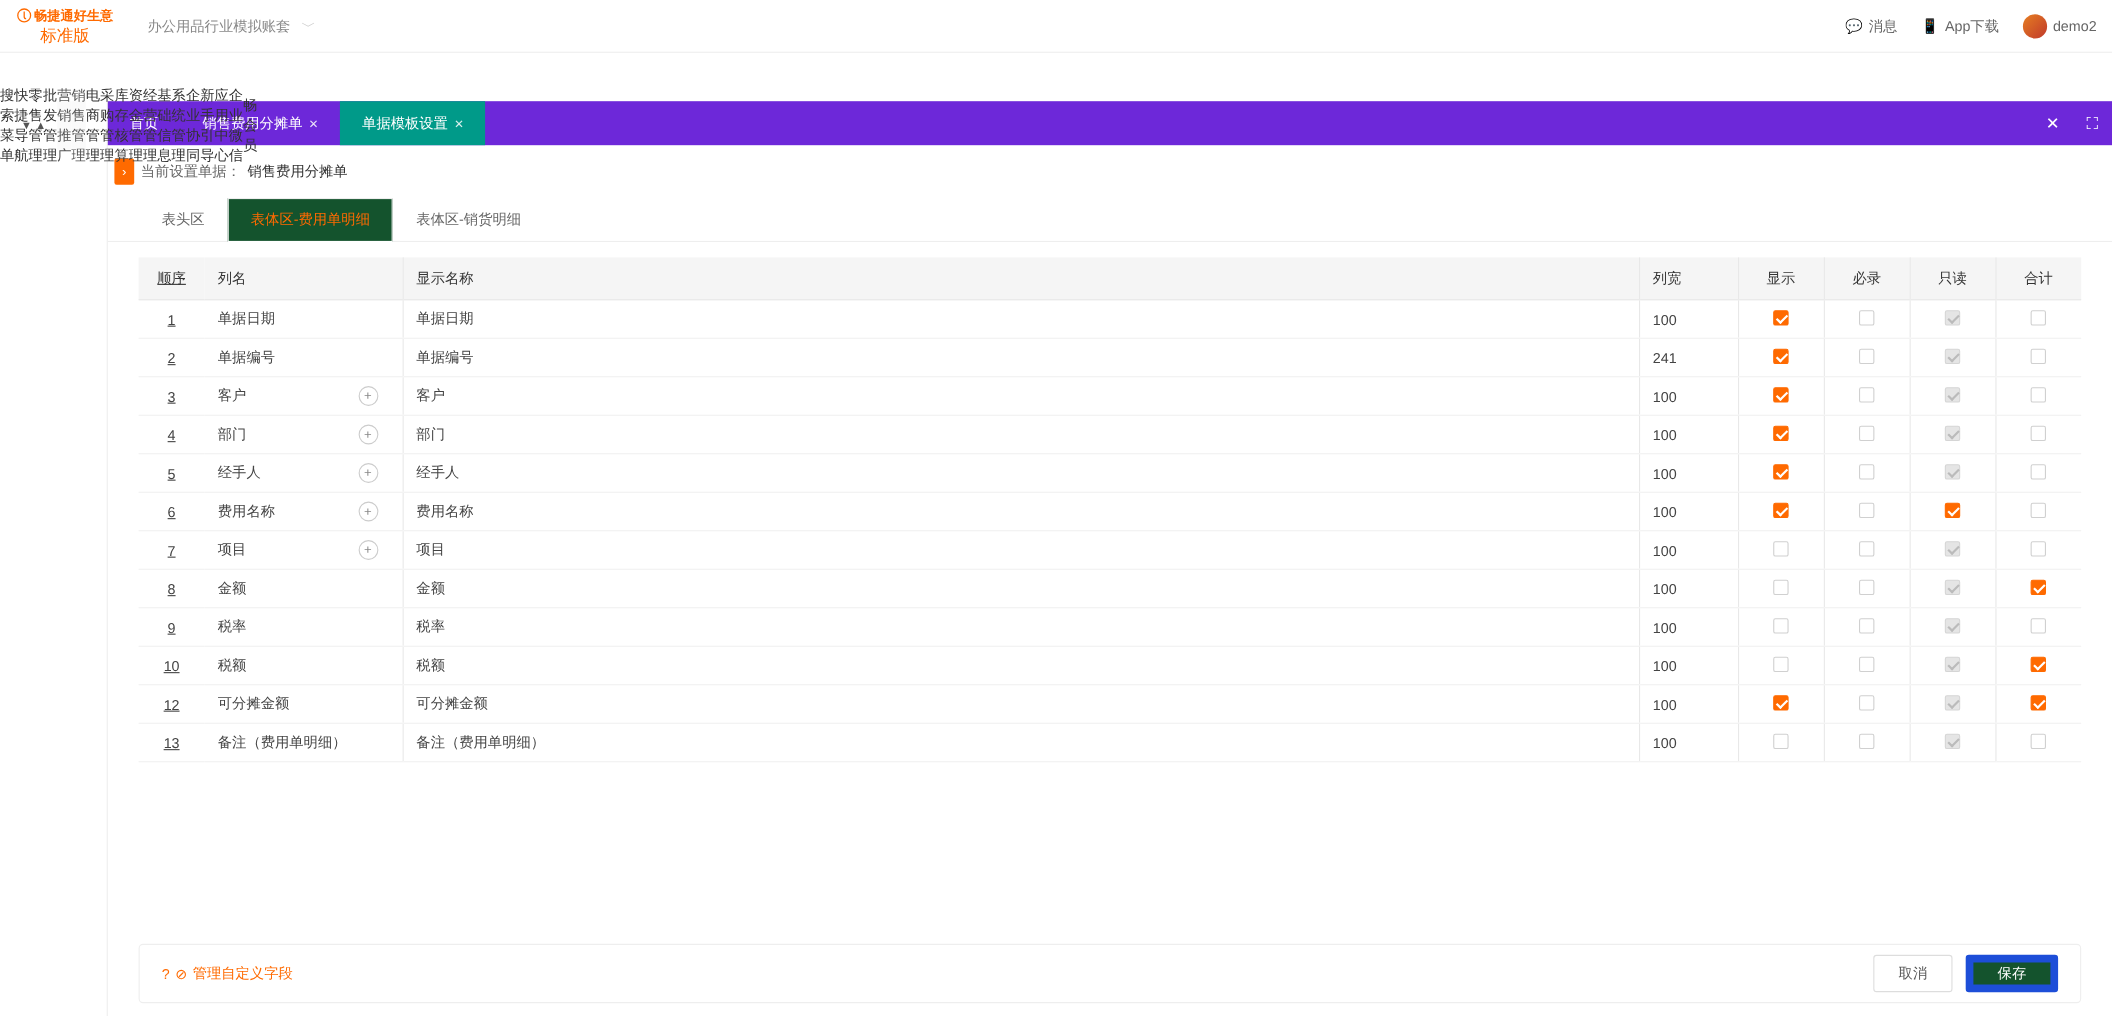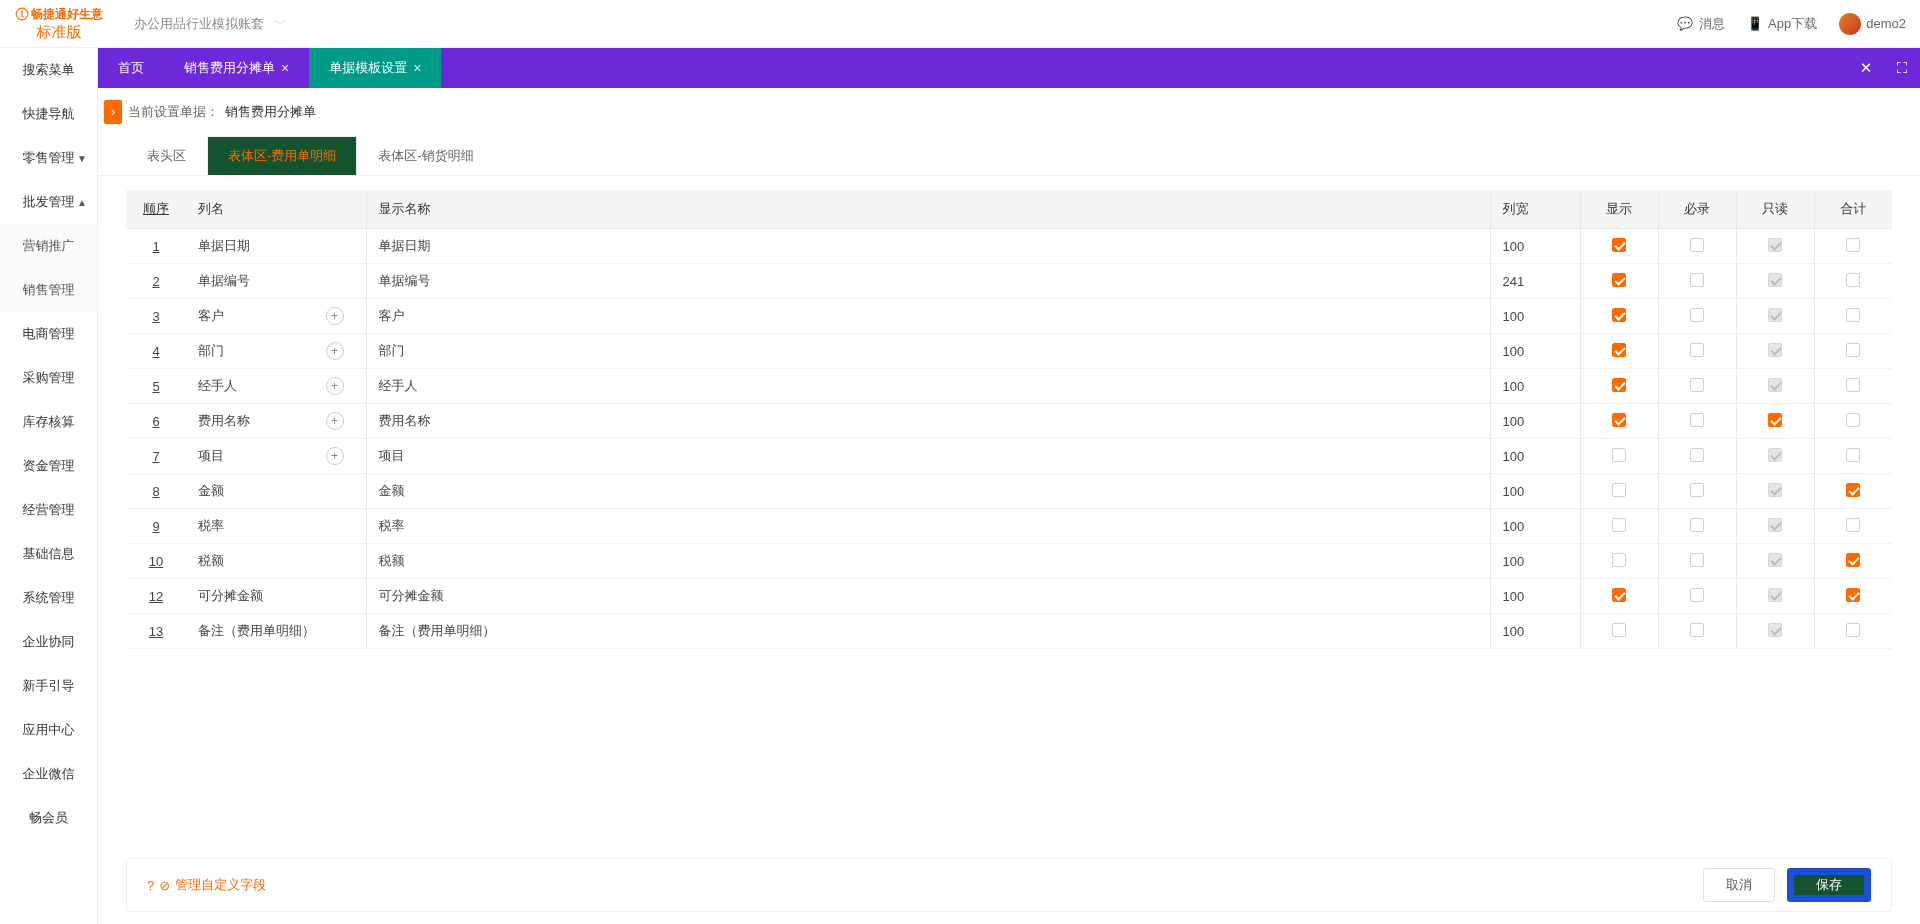--- a/index.html
+++ b/index.html
@@ -1,34 +1,34 @@
 <!DOCTYPE html>
 <html><head>
   <meta charset="utf-8">
   <style>
     * { margin:0; padding:0; box-sizing:border-box; }
     body { font-family:-apple-system,BlinkMacSystemFont,"Segoe UI","PingFang SC","Microsoft YaHei",sans-serif; font-size:13px; color:#333; background:#fff; }
-    .app { display:flex; flex-direction:column; height:924px; width:1920px; }
+    .app { display:flex; flex-direction:column; height:924px; width:1920px;gap:44px; }
 
     
     .topbar { height:48px; display:flex; align-items:center; padding:0 14px; border-bottom:1px solid #eee; }
     .logo-wrap { width:90px; display:flex; flex-direction:column; align-items:center; }
     .logo-brand { color:#ff6a00; font-size:12px; font-weight:600; display:flex; align-items:center; gap:2px;}
     .logo-brand svg{ width:14px;height:14px;}
     .logo-sub { color:#ff6a00; font-size:15px; }
     .topbar-title { margin-left:30px; color:#888; font-size:13px; display:flex; align-items:center; gap:10px;}
     .chev { color:#ccc; }
     .topbar-right { margin-left:auto; display:flex; align-items:center; gap:22px; color:#666; }
     .topbar-right .item { display:flex; align-items:center; gap:5px; cursor:pointer; }
     .avatar { width:22px; height:22px; border-radius:50%; background:linear-gradient(135deg,#e67e22,#c0392b); }
 
     .main-row { display:flex; flex:1; min-height:0; }
 
     
-    .sidebar { width:98px; border-right:1px solid #eee; display:flex; flex-direction:column; font-size:13px; }
+    .sidebar { width:98px; border-right:1px solid #eee; display:flex; flex-direction:row; font-size:13px; }
     .sb-item { height:44px; display:flex; align-items:center; justify-content:center; cursor:pointer; color:#333; position:relative;}
     .sb-item .arrow{ position:absolute; right:10px; font-size:10px; color:#555;}
     .sb-sub { height:44px; display:flex; align-items:center; justify-content:center; cursor:pointer; color:#555; background:#fafafa;}
 
     
     .content { flex:1; display:flex; flex-direction:column; min-width:0;}
     .tabs-bar { height:40px; background:#6d28d9; display:flex; align-items:stretch; color:#fff; }
     .tab { padding:0 20px; display:flex; align-items:center; gap:6px; cursor:pointer; font-size:13px;}
     .tab.active { background:#009a89; }
     .tab .x { font-size:14px; opacity:.85;}

